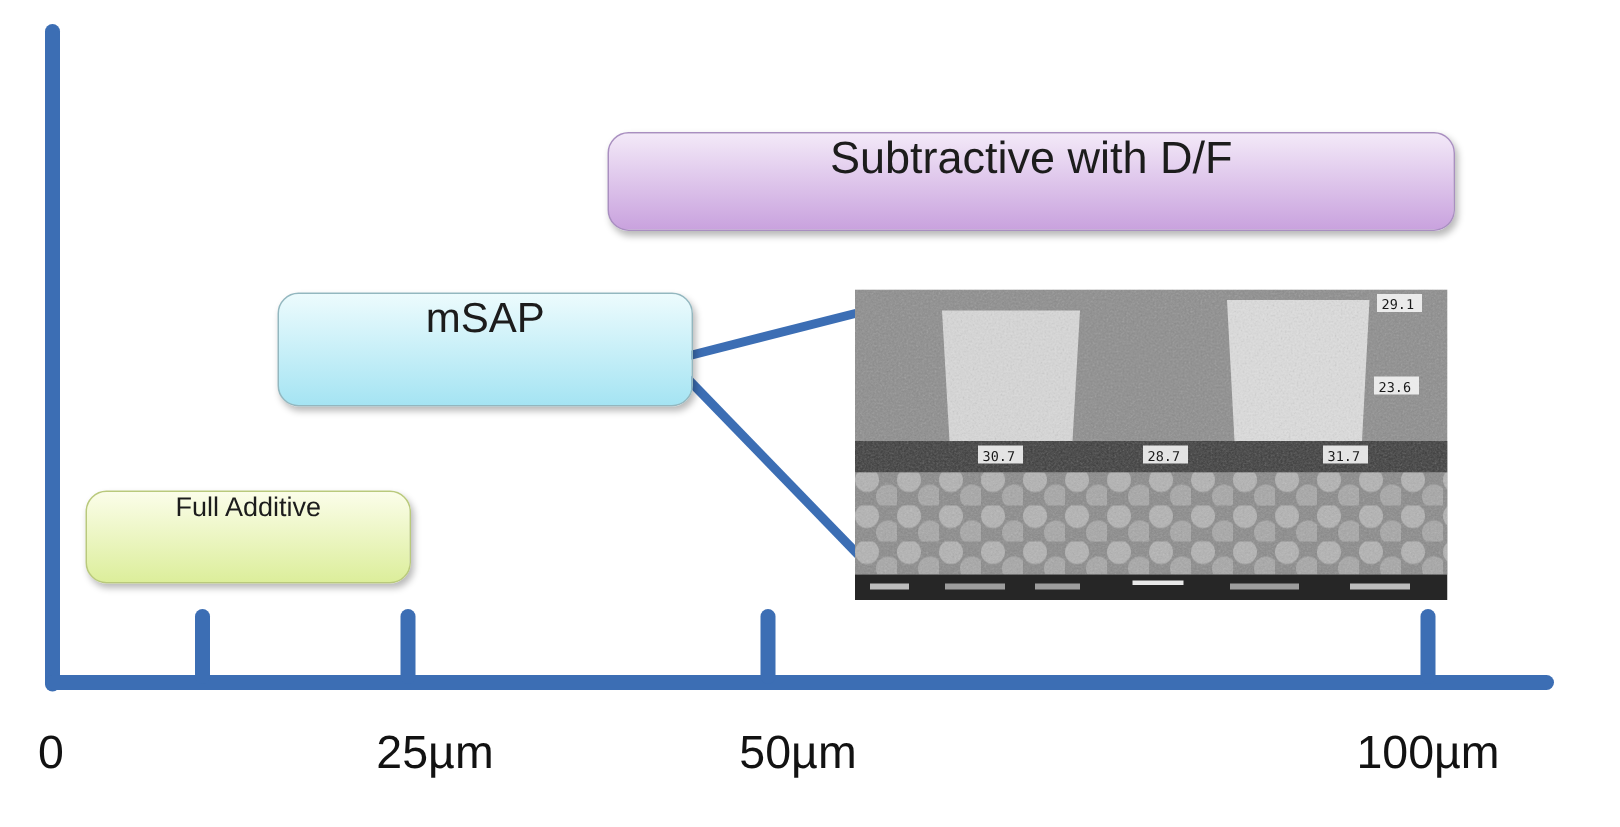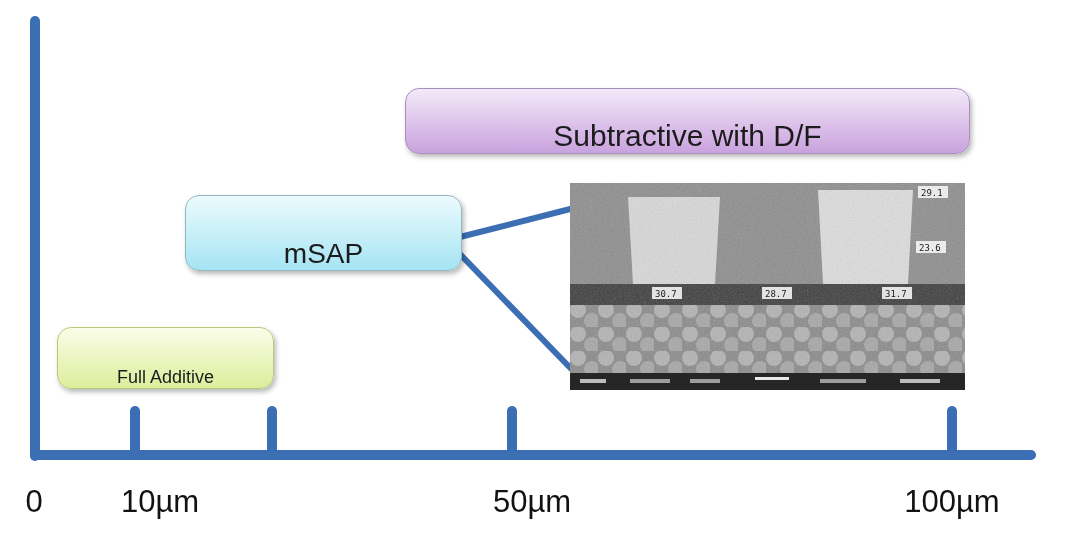--- a/index.html
+++ b/index.html
@@ -19,58 +19,58 @@
   .tick {
     position:absolute; top:406px; width:10px; height:50px;
     background:#3c6eb4; border-radius:5px;
   }
   .tick-label {
     position:absolute; top:484px; transform:translateX(-50%);
     font-size:31px; color:#121212; white-space:nowrap;
   }
   
   .proc-box {
-    position:absolute; display:flex; align-items:flex-end; justify-content:center;
+    position:absolute; display:flex; align-items:flex-start; justify-content:center;
     border-radius:14px; color:#1c1c1c;
     box-shadow:2px 3px 5px rgba(0,0,0,0.28);
   }
   #box-full {
     left:57px; top:327px; width:215px; height:60px; font-size:18px;
     background:linear-gradient(to bottom,#fbfde9 0%,#dcee9b 100%);
     border:1px solid #b9c97c;
   }
   #box-msap {
     left:185px; top:195px; width:275px; height:74px; font-size:28px;
     background:linear-gradient(to bottom,#ecfbfd 0%,#a5e4f3 100%);
     border:1px solid #93b7bf;
   }
   #box-sub {
     left:405px; top:88px; width:563px; height:64px; font-size:30px;
     background:linear-gradient(to bottom,#f3e9f8 0%,#c9a2de 100%);
     border:1px solid #a98fc0;
   }
   .overlay-svg { position:absolute; left:0; top:0; pointer-events:none; }
-  .sem-wrap { position:absolute; left:570px; top:183px; width:341px; height:207px; }
+  .sem-wrap { position:absolute; left:570px; top:193px; width:341px; height:207px; }
   .ann-text { font-family:"DejaVu Sans Mono", monospace; font-size:9px; fill:#1a1a1a; }
 </style>
 </head>
 <body>
 
 <div class="stage">
 
   <div class="axis-v"></div>
   <div class="axis-h"></div>
 
   <div class="tick" style="left:130px"></div>
   <div class="tick" style="left:267px"></div>
   <div class="tick" style="left:507px"></div>
   <div class="tick" style="left:947px"></div>
 
   <div class="tick-label" style="left:34px">0</div>
-  <div class="tick-label" style="left:160px">10µm</div>
+  <div class="tick-label" style="left:290px">25µm</div>
   <div class="tick-label" style="left:532px">50µm</div>
   <div class="tick-label" style="left:952px">100µm</div>
 
   <svg class="overlay-svg" width="1080" height="551" viewBox="0 0 1080 551">
     <line x1="456" y1="238" x2="582" y2="206" stroke="#3c6eb4" stroke-width="6"></line>
     <line x1="456" y1="250" x2="582" y2="380" stroke="#3c6eb4" stroke-width="6"></line>
   </svg>
 
   <div class="sem-wrap">
     <svg width="395" height="207" viewBox="0 0 395 207">

